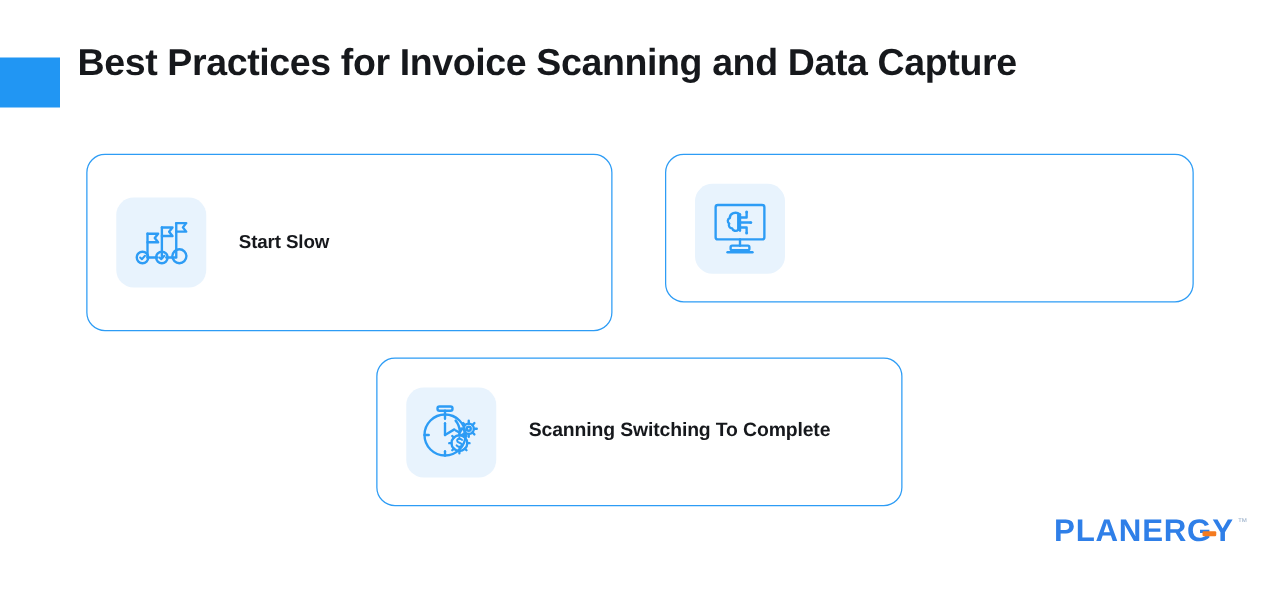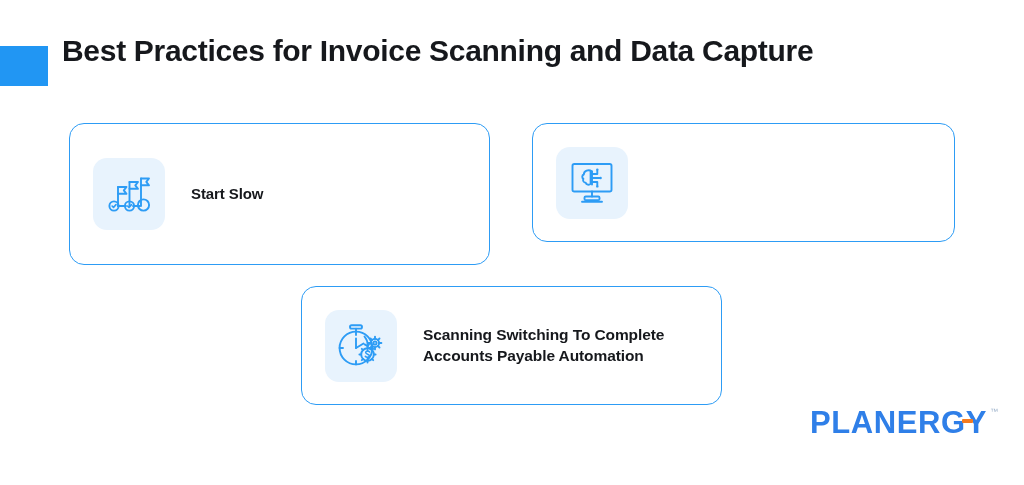--- a/index.html
+++ b/index.html
@@ -81,21 +81,21 @@
 
   
   .logo {
     position: absolute;
     right: 26px;
     bottom: 47px;
     display: flex;
     align-items: flex-start;
   }
   .logo-word {
-    font-size: 31px;
+    font-size: 25px;
     font-weight: 700;
     letter-spacing: 0.6px;
     color: #2f7fe8;
     line-height: 1;
     position: relative;
     display: inline-block;
   }
   .logo-bar {
     position: absolute;
     width: 11px;
@@ -206,21 +206,20 @@
                  M36.2 25.8 L34.9 27.1 M26.1 35.9 L24.8 37.2"></path>
         <path d="M32.6 28.9 c-0.6 -0.7 -1.5 -1 -2.3 -0.9 c-1 0.1 -1.6 0.8 -1.6 1.6
                  c0 1.9 3.7 1.2 3.7 3.1 c0 0.9 -0.8 1.6 -1.8 1.6
                  c-0.9 0.1 -1.8 -0.3 -2.3 -1" stroke-width="1.6"></path>
         <path d="M30.5 26.9 V28 M30.5 34.9 V36" stroke-width="1.6"></path>
       </svg>
     </span>
   </div>
   <div class="card-label">
     <div>Scanning Switching To Complete</div>
-    <div>Accounts Payable Automation</div>
   </div>
 </div>
 
 <div class="logo">
   <span class="logo-word">
     <span>PLANERGY</span>
     <span class="logo-bar"></span>
   </span>
   <span class="logo-tm">™</span>
 </div>

